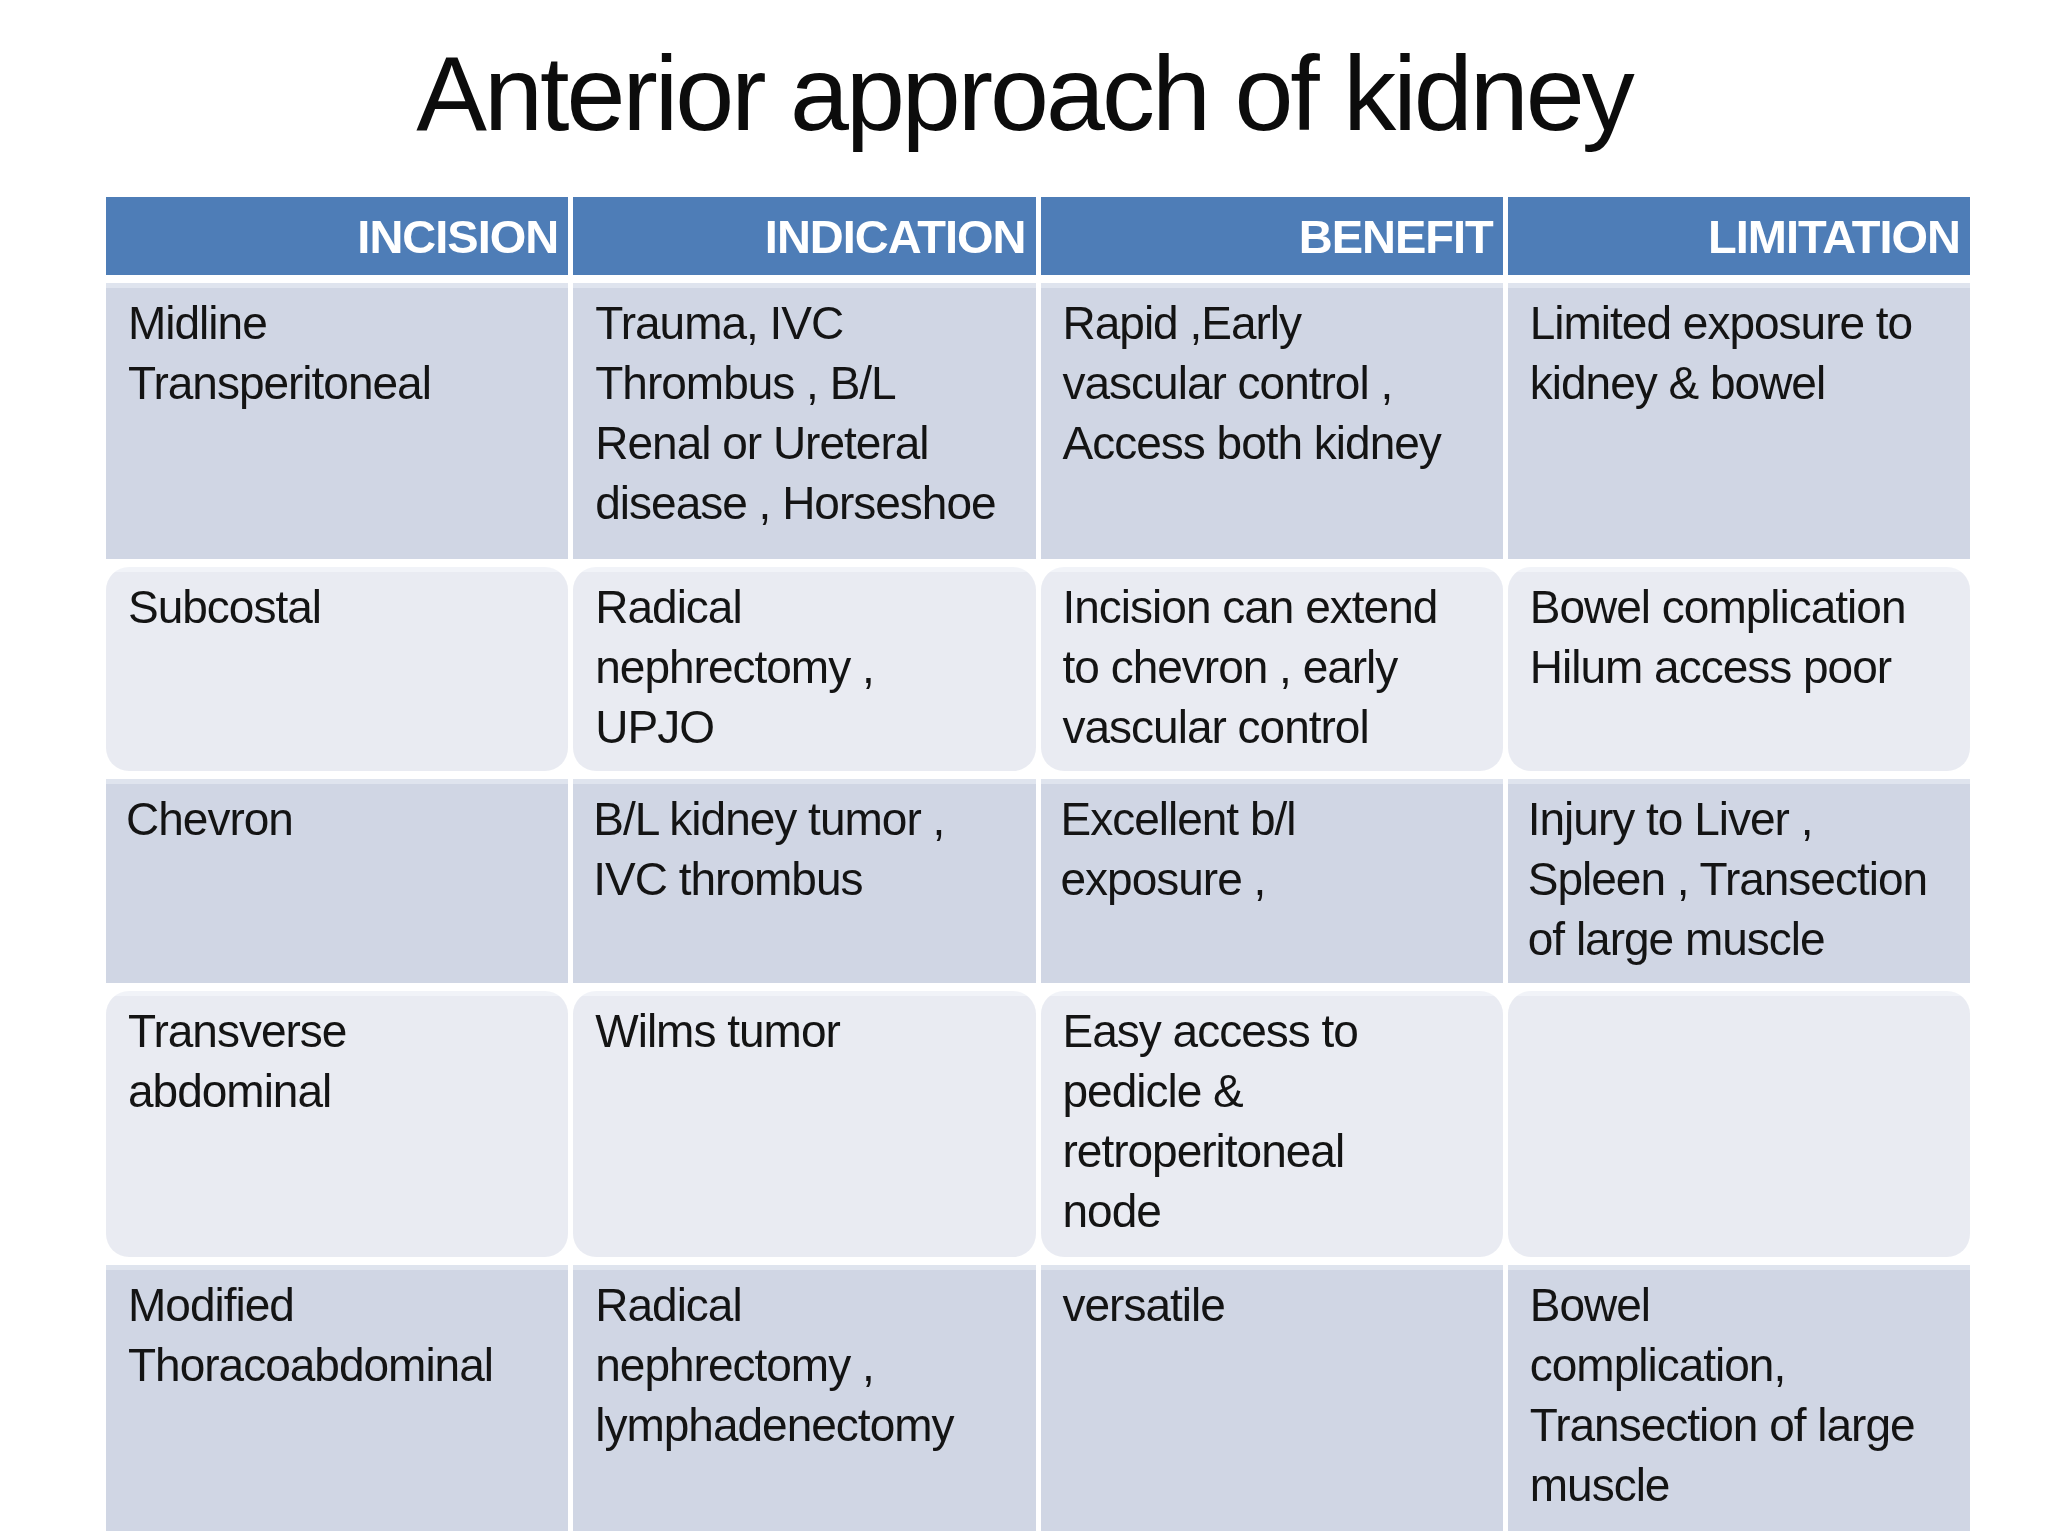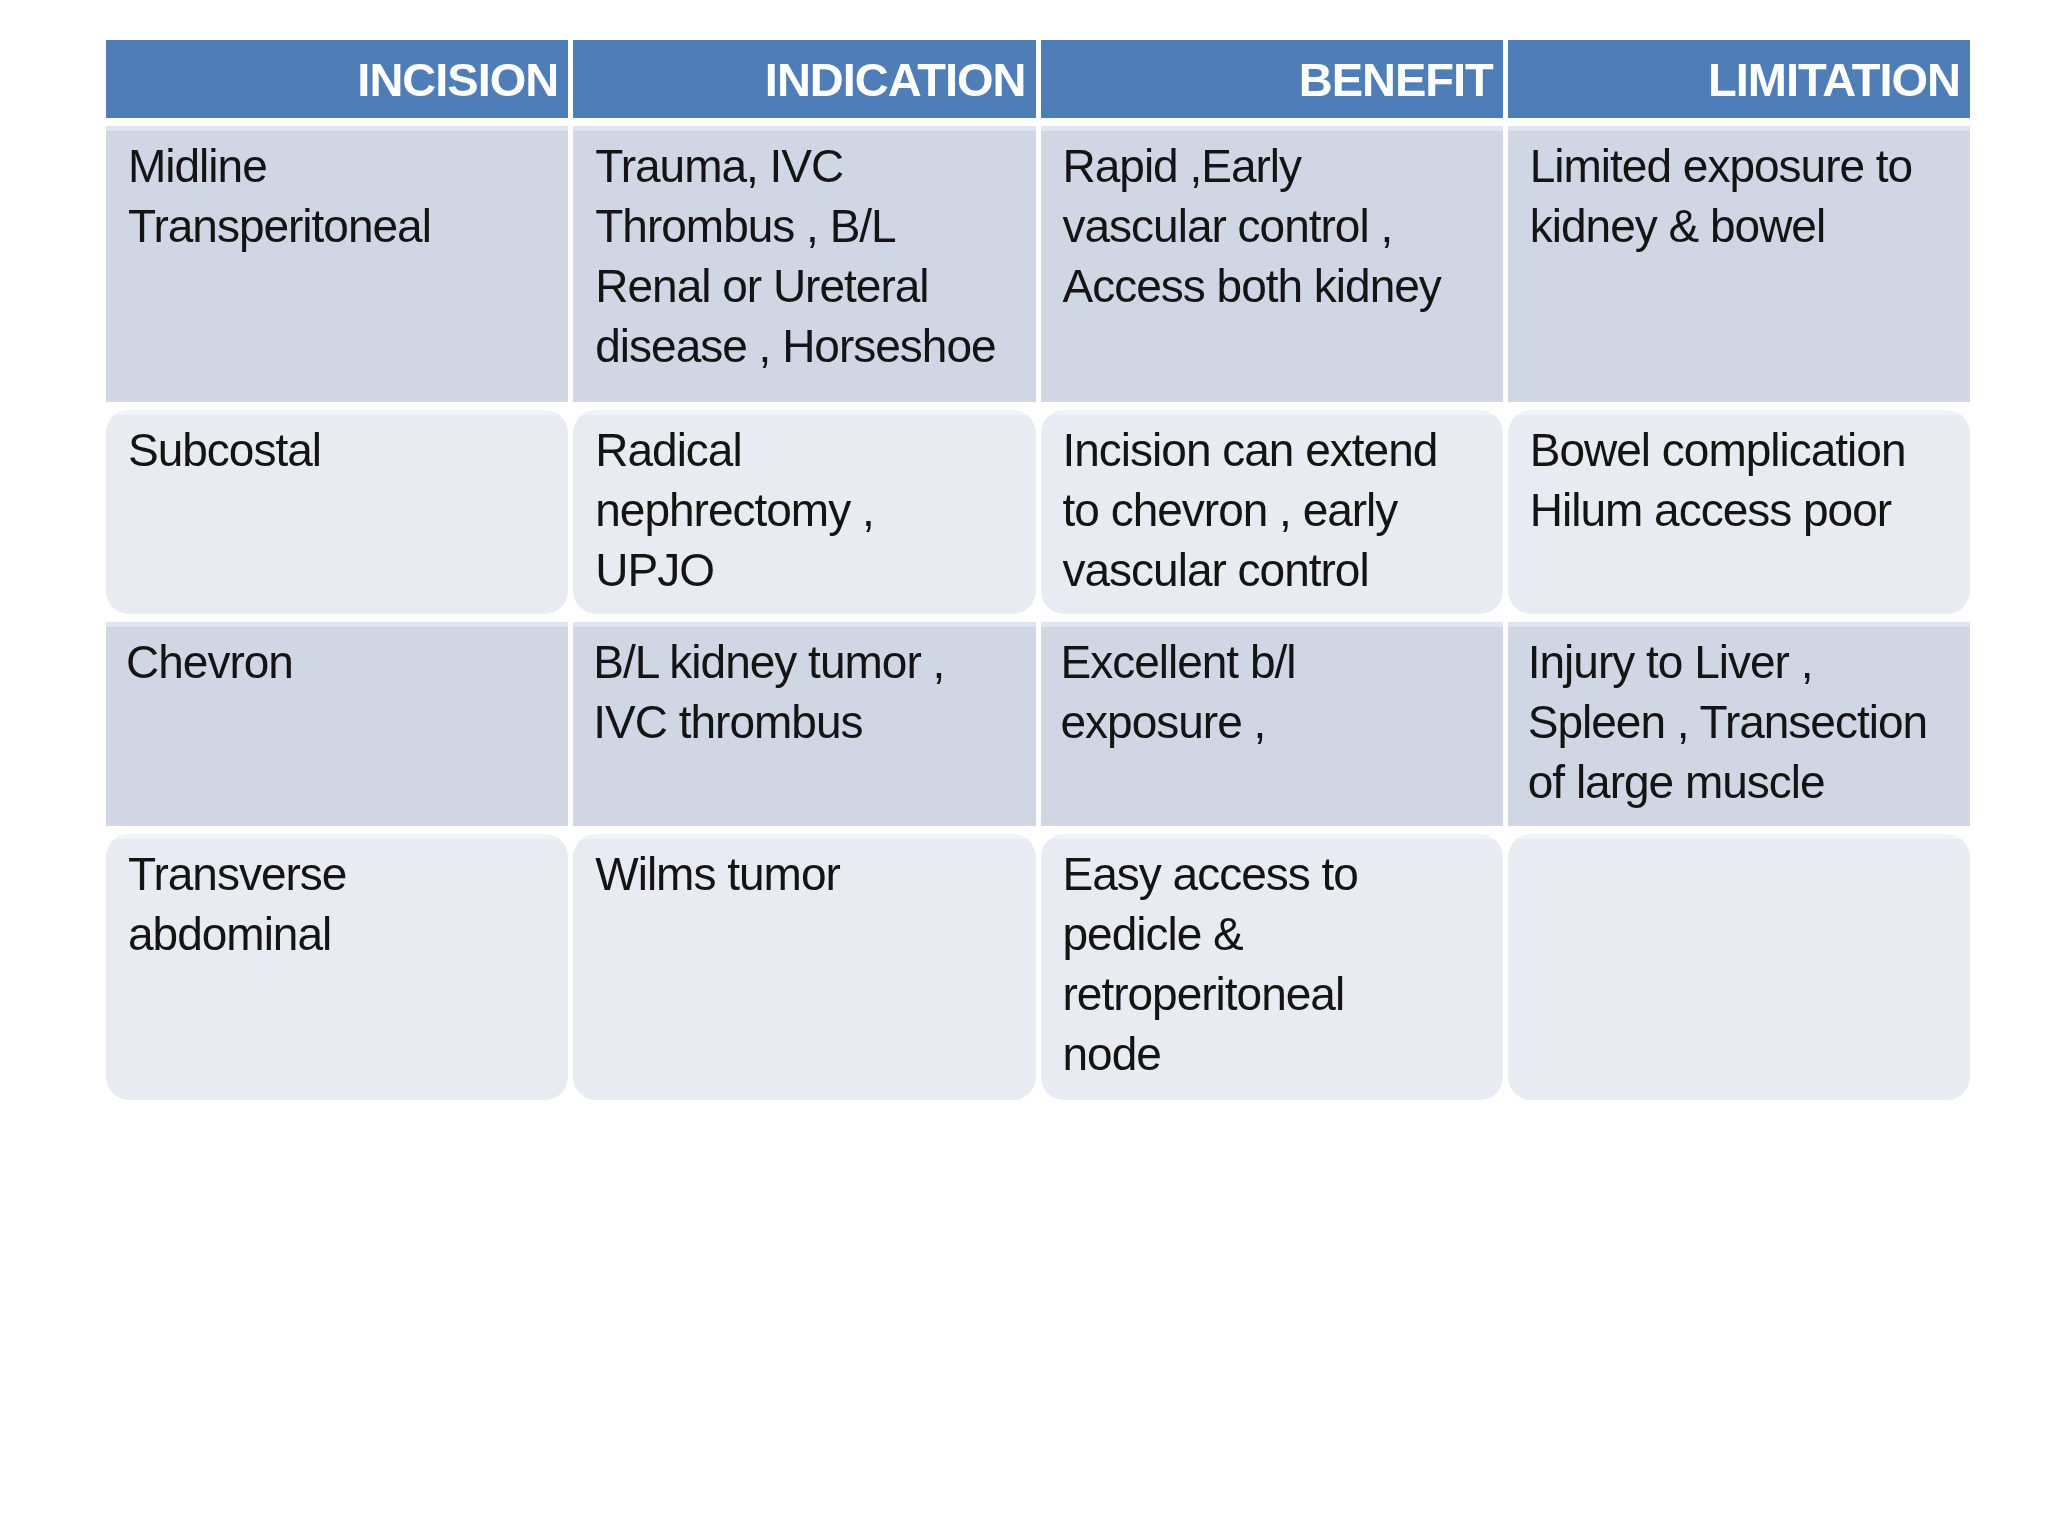--- a/index.html
+++ b/index.html
@@ -67,20 +67,21 @@
   tr.r1 td{height:260px;margin-top:20px;}
   tr.r2 td{height:188px;}
   tr.r3 td{height:188px;padding-left:20px;}
   tr.r4 td{height:250px;}
   tr.r5 td{height:250px;}
 </style>
 </head>
 <body>
 
 <div class="slide">
+  <h1 class="slide-title">Anterior approach of kidney</h1>
 
   <table class="approach-table">
     <colgroup>
       <col>
         <col>
         <col>
         <col>
     </colgroup>
     <thead>
       <tr>
@@ -128,15 +129,27 @@
       <tr class="band-light r4">
         <td>Transverse
 abdominal</td>
         <td>Wilms tumor</td>
         <td>Easy access to
 pedicle &amp;
 retroperitoneal
 node</td>
         <td></td>
       </tr>
+      <tr class="band-dark r5">
+        <td>Modified
+Thoracoabdominal</td>
+        <td>Radical
+nephrectomy ,
+lymphadenectomy</td>
+        <td>versatile</td>
+        <td>Bowel
+complication,
+Transection of large
+muscle</td>
+      </tr>
     </tbody>
   </table>
 </div>
 
 </body></html>

